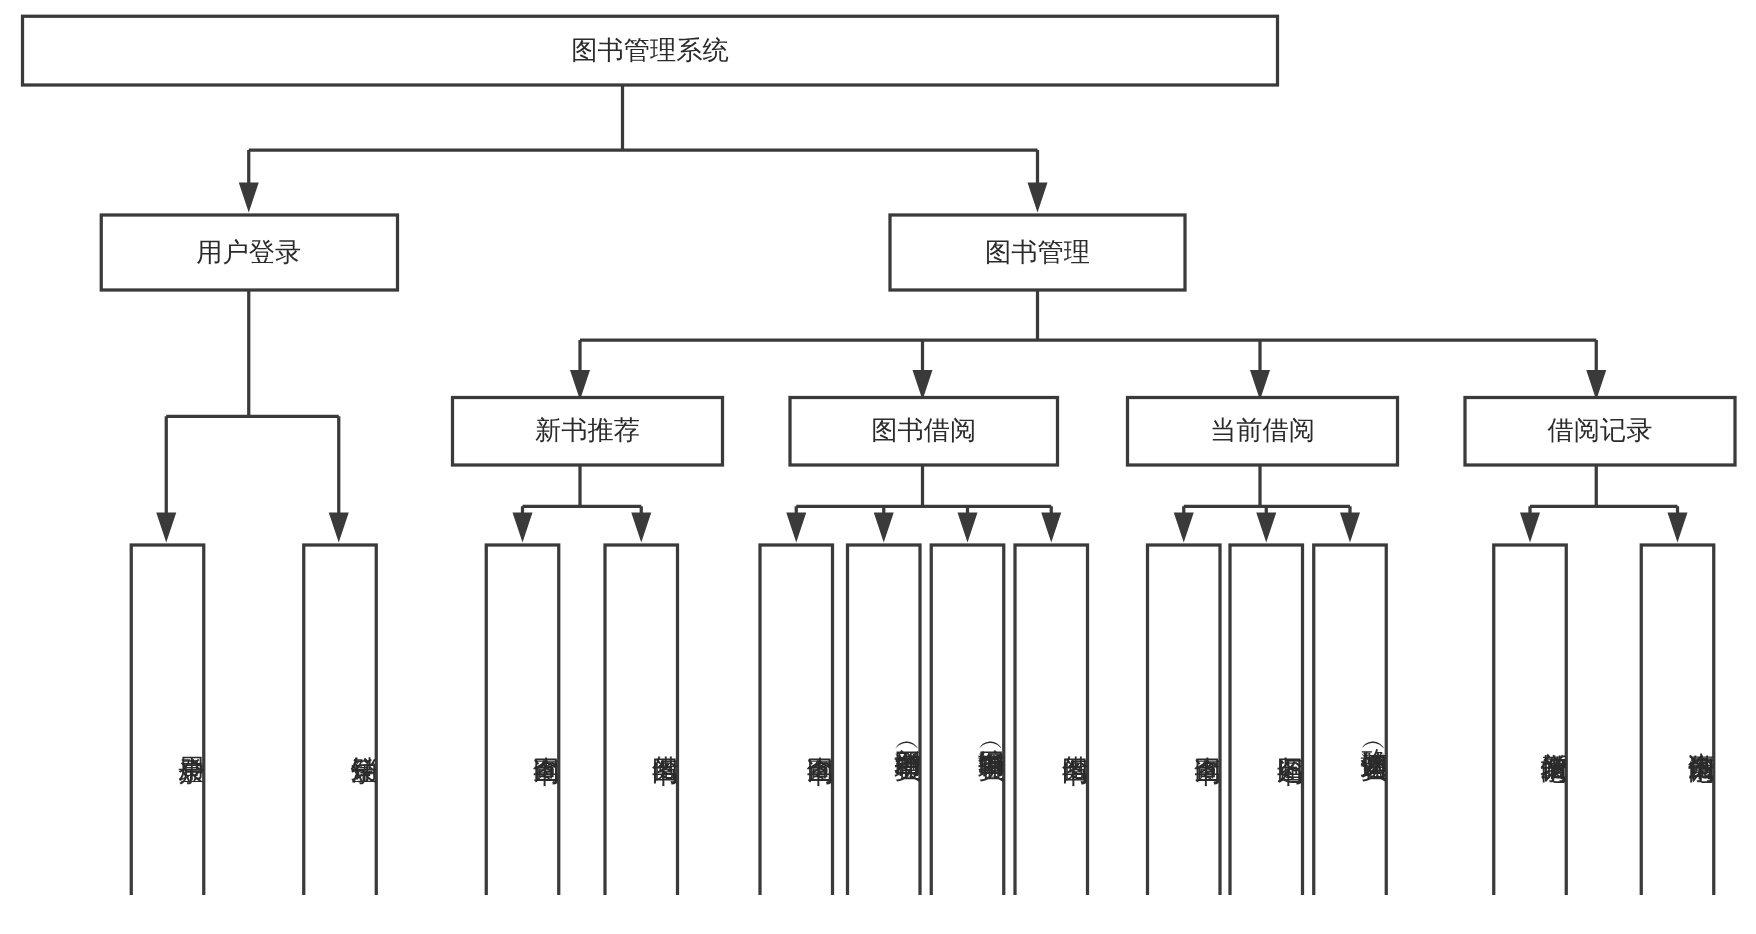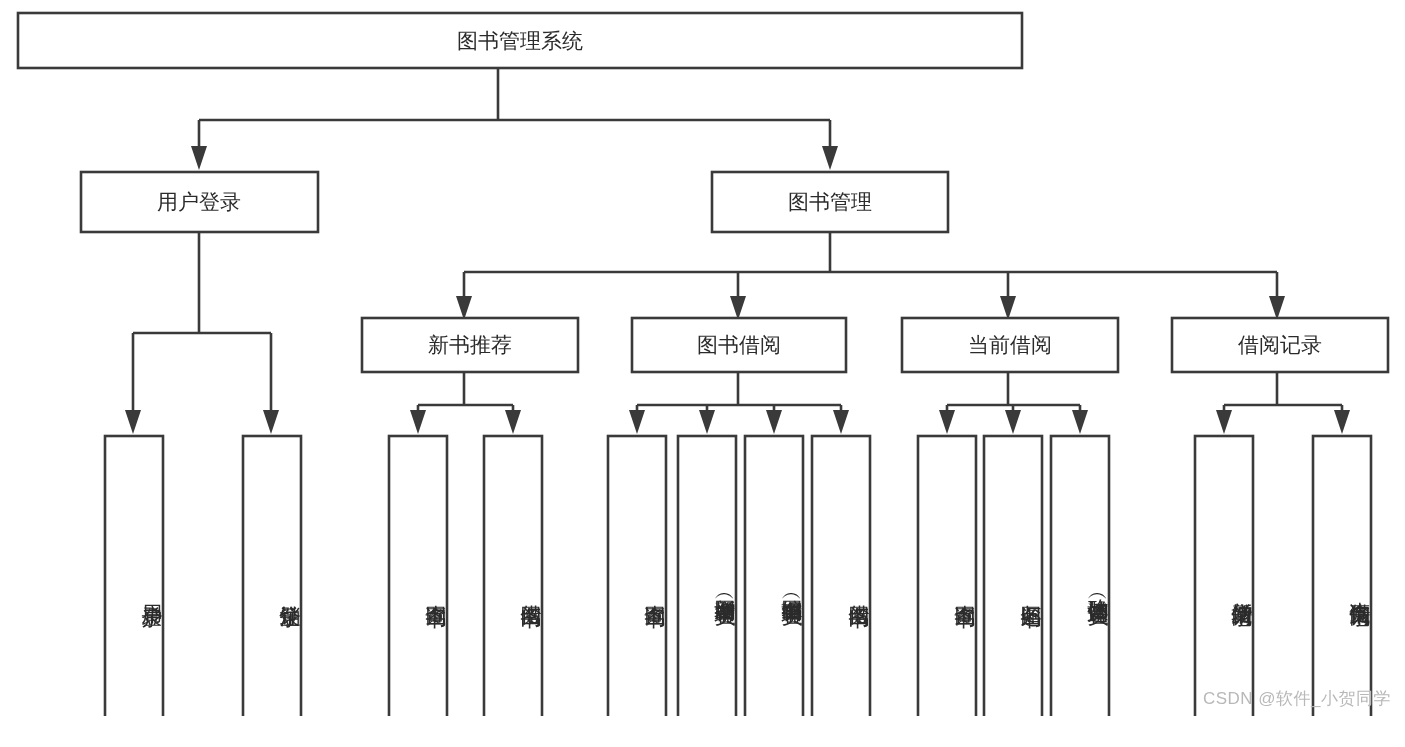--- a/index.html
+++ b/index.html
@@ -203,15 +203,14 @@
   <div class="node-label-v" style="left:745px; top:444px; width:58px; height:285px;">编辑图书（管理员）</div>
   <div class="node-label-v" style="left:812px; top:452px; width:58px; height:275px;">借阅图书</div>
 
   <div class="node-label-v" style="left:918px; top:452px; width:58px; height:275px;">查询图书</div>
   <div class="node-label-v" style="left:984px; top:452px; width:58px; height:275px;">归还图书</div>
   <div class="node-label-v" style="left:1051px; top:444px; width:58px; height:285px;">确认归还（管理员）</div>
 
   <div class="node-label-v" style="left:1195px; top:448px; width:58px; height:280px;">新增借阅记录</div>
   <div class="node-label-v" style="left:1313px; top:448px; width:58px; height:280px;">查询借阅记录</div>
 
-  <div class="watermark">CSDN @软件_小贺同学</div>
 
 </div>
 
 </body></html>

